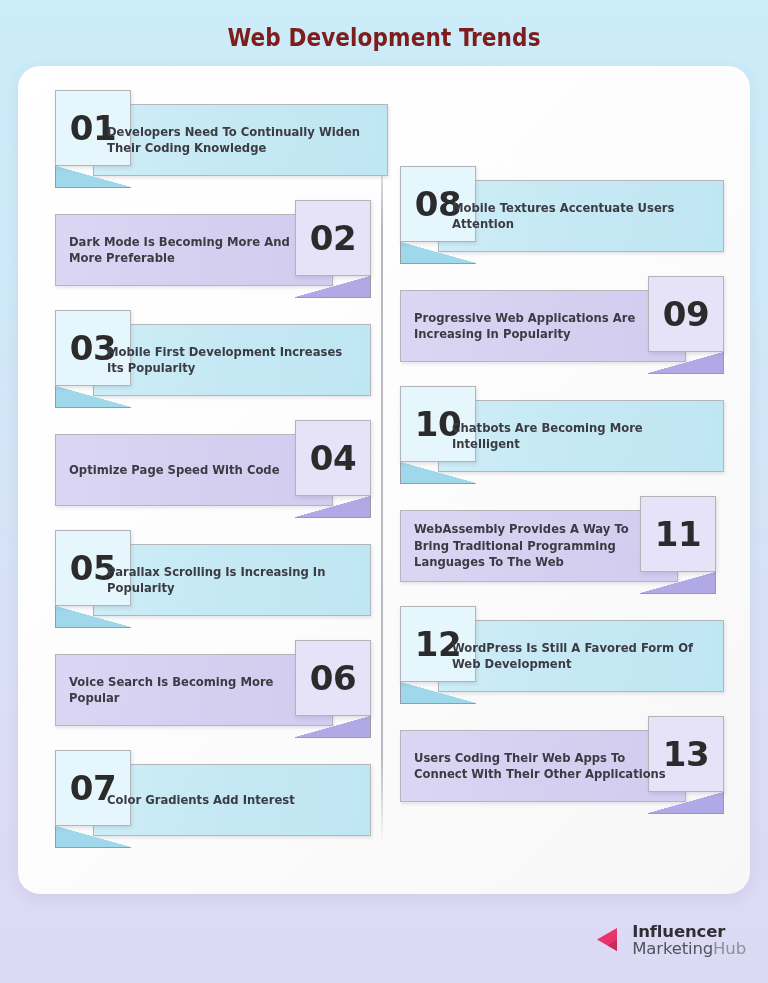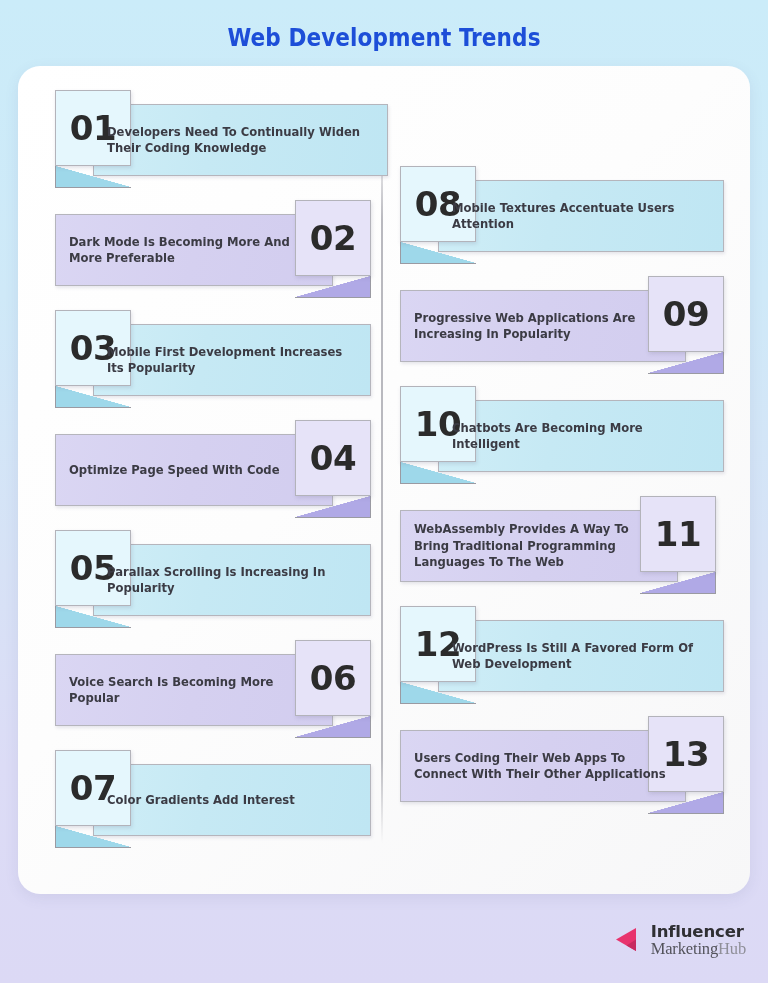--- a/index.html
+++ b/index.html
@@ -19,21 +19,21 @@
         #dcd9f5 100%);
     position: relative;
     overflow: hidden;
   }
 
   
   .page-title {
     text-align: center;
     font-size: 24px;
     font-weight: 700;
-    color: #1d4ed8;
+    color: #7f1d1d;
     letter-spacing: .1px;
     padding-top: 24px;
     padding-bottom: 8px;
     font-family: "DejaVu Sans Condensed", "Liberation Sans Narrow", "DejaVu Sans", sans-serif;
   }
 
   
   .panel {
     position: absolute;
     left: 18px;
@@ -159,21 +159,20 @@
   .logo-line1 {
     font-size: 16.5px;
     font-weight: 700;
     color: #2f2f33;
     letter-spacing: -.15px;
   }
   .logo-line2 {
     font-size: 16.5px;
     font-weight: 400;
     letter-spacing: -.15px;
-    font-family: Liberation Serif, serif;
   }
   .logo-marketing { color: #53535b; }
   .logo-hub { color: #8f8f98; }
 </style>
 </head>
 <body>
 
 <div class="page-title">Web Development Trends</div>
 
 <div class="panel">

